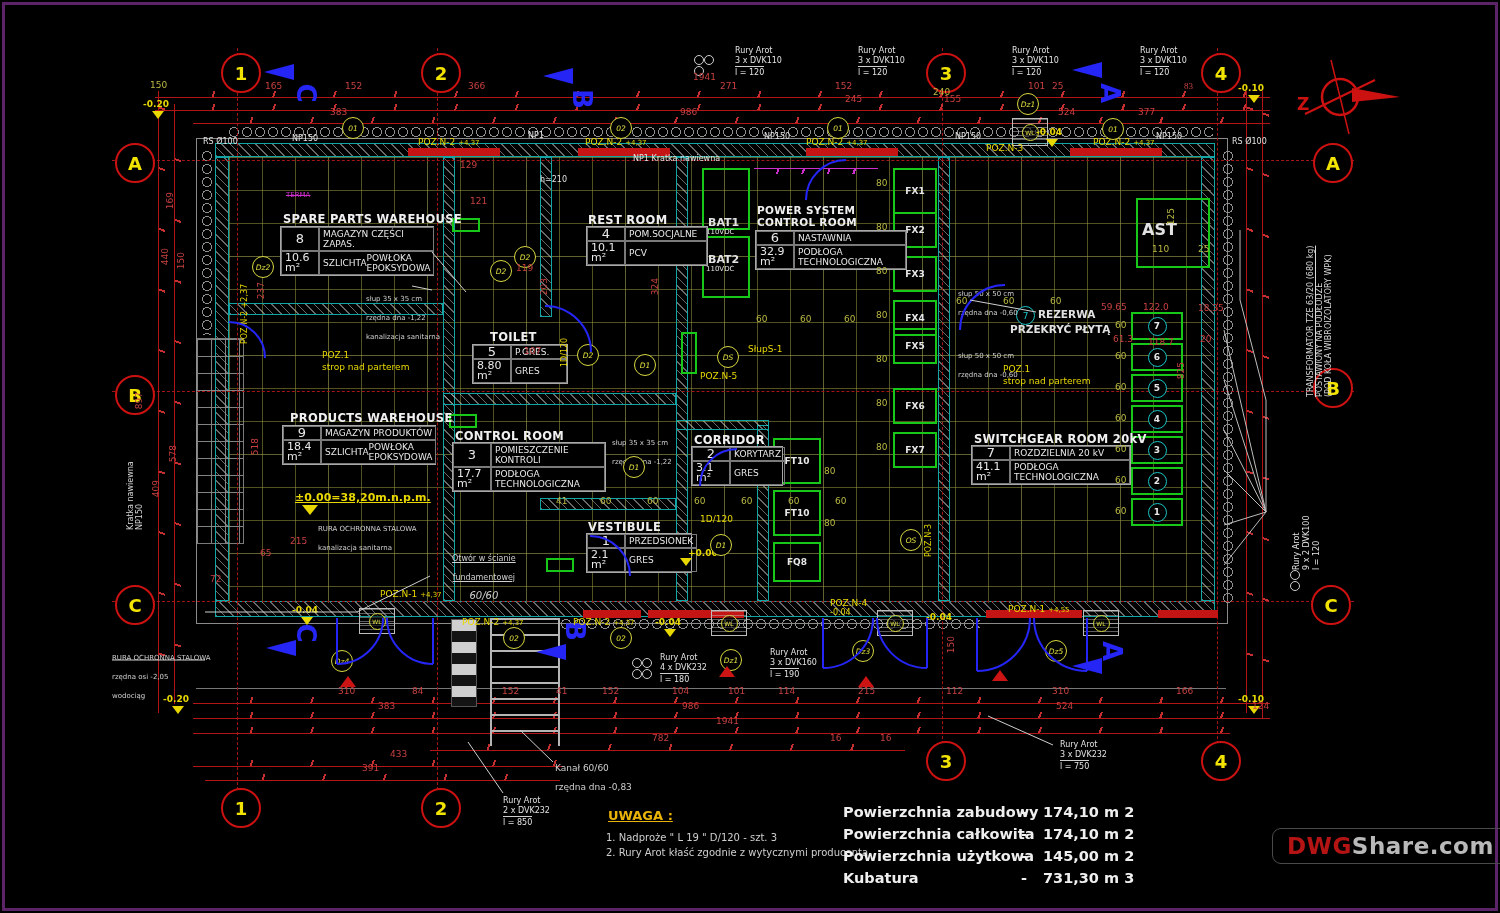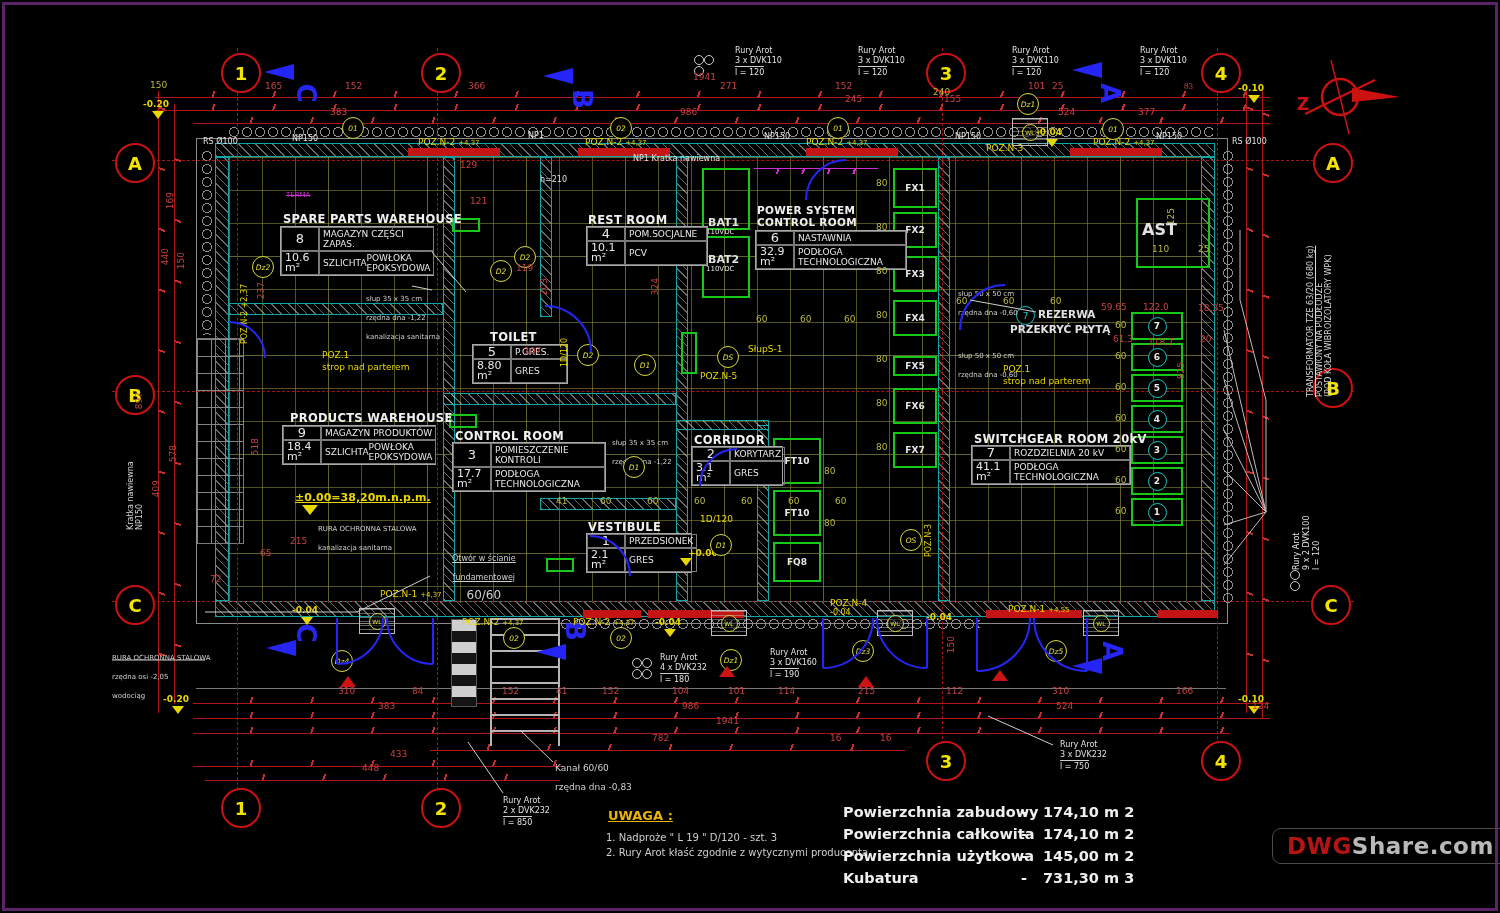--- a/index.html
+++ b/index.html
@@ -160,33 +160,33 @@
   <div class="wlbox" style="left:1083px;top:610px;width:36px;height:26px;">
       <span class="wlc">WL</span>
     </div>
   <div class="wlbox" style="left:1012px;top:118px;width:36px;height:28px;">
       <span class="wlc">WL</span>
     </div>
 
   <div class="gbox" style="left:702px;top:168px;width:48px;height:62px;"></div>
   <div class="gbox" style="left:702px;top:236px;width:48px;height:62px;"></div>
   <div class="gbox" style="left:1136px;top:198px;width:74px;height:70px;"></div>
-  <div class="gbox" style="left:893px;top:168px;width:44px;height:40px;">
+  <div class="gbox" style="left:893px;top:168px;width:44px;height:46px;">
       <span>FX1</span>
     </div>
   <div class="gbox" style="left:893px;top:212px;width:44px;height:36px;">
       <span>FX2</span>
     </div>
   <div class="gbox" style="left:893px;top:256px;width:44px;height:36px;">
       <span>FX3</span>
     </div>
   <div class="gbox" style="left:893px;top:300px;width:44px;height:36px;">
       <span>FX4</span>
     </div>
-  <div class="gbox" style="left:893px;top:356px;width:44px;height:20px;">
+  <div class="gbox" style="left:893px;top:328px;width:44px;height:36px;">
       <span>FX5</span>
     </div>
   <div class="gbox" style="left:893px;top:388px;width:44px;height:36px;">
       <span>FX6</span>
     </div>
   <div class="gbox" style="left:893px;top:432px;width:44px;height:36px;">
       <span>FX7</span>
     </div>
   <div class="gbox" style="left:773px;top:438px;width:48px;height:46px;">
       <span>FT10</span>
@@ -436,21 +436,21 @@
     <div class="ytri" style="left:1248px;top:706px;"></div>
   <div class="yel" style="left:295px;top:491px;font-size:11px;font-weight:bold;text-decoration:underline;">±0.00=38,20m.n.p.m.</div>
     <div class="ytri" style="left:302px;top:505px;border-top-width:10px;border-left-width:8px;border-right-width:8px;"></div>
 
   <div class="note" style="left:366px;top:286px;"><span class="sm">słup 35 x 35 cm</span><br><span class="sm">rzędna dna -1,22</span><br><span class="sm">kanalizacja sanitarna</span></div>
   <div class="note" style="left:958px;top:281px;"><span class="sm">słup 50 x 50 cm</span><br><span class="sm">rzędna dna -0,60</span></div>
   <div class="note" style="left:958px;top:343px;"><span class="sm">słup 50 x 50 cm</span><br><span class="sm">rzędna dna -0,60</span></div>
   <div class="note" style="left:612px;top:430px;"><span class="sm">słup 35 x 35 cm</span><br><span class="sm">rzędna dna -1,22</span></div>
   <div class="note" style="left:318px;top:516px;"><span class="sm">RURA OCHRONNA STALOWA</span><br><span class="sm">kanalizacja sanitarna</span></div>
   <div class="note" style="left:112px;top:645px;"><span class="sm">RURA OCHRONNA STALOWA</span><br><span class="sm">rzędna osi -2,05</span><br><span class="sm">wodociąg</span></div>
-  <div class="note" style="left:452px;top:546px;text-align:center;"><span class="sm" style="font-size:8px;text-decoration:underline;">Otwór w ścianie</span><br><span class="sm" style="font-size:8px;text-decoration:underline;">fundamentowej</span><br><span class="sm" style="font-size:12px;">60/60</span></div>
+  <div class="note" style="left:452px;top:546px;text-align:center;"><span class="sm" style="font-size:8px;text-decoration:underline;">Otwór w ścianie</span><br><span class="sm" style="font-size:8px;text-decoration:underline;">fundamentowej</span><br><span class="sm" style="font-size:10px;font-style:italic;">60/60</span></div>
   <div class="note" style="left:555px;top:756px;"><span class="sm" style="font-size:9px;">Kanał 60/60</span><br><span class="sm" style="font-size:9px;">rzędna dna -0,83</span></div>
 
   <div class="cy" style="left:342px;top:117px;">01</div>
   <div class="cy" style="left:610px;top:117px;">02</div>
   <div class="cy" style="left:827px;top:117px;">01</div>
   <div class="cy" style="left:1102px;top:118px;">01</div>
   <div class="cy" style="left:1017px;top:93px;">Dz1</div>
   <div class="cy" style="left:503px;top:627px;">02</div>
   <div class="cy" style="left:610px;top:627px;">02</div>
   <div class="cy" style="left:720px;top:649px;">Dz1</div>
@@ -523,21 +523,21 @@
   <div class="d m" style="left:0;top:0;"></div>
   <div class="dm" style="left:378px;top:701px;">383</div>
   <div class="dm" style="left:682px;top:701px;">986</div>
   <div class="dm" style="left:1056px;top:701px;">524</div>
   <div class="dm" style="left:1252px;top:701px;">124</div>
   <div class="dm" style="left:716px;top:716px;">1941</div>
   <div class="dm" style="left:652px;top:733px;">782</div>
   <div class="dm" style="left:830px;top:733px;">16</div>
   <div class="dm" style="left:880px;top:733px;">16</div>
   <div class="dm" style="left:390px;top:749px;">433</div>
-  <div class="dm" style="left:362px;top:763px;">448</div>
+  <div class="dm" style="left:362px;top:763px;">391</div>
   <div class="dmv" style="left:946px;top:636px;">150</div>
 
   <div class="dm" style="left:1101px;top:302px;">59.65</div>
   <div class="dm" style="left:1143px;top:302px;">122.0</div>
   <div class="dm" style="left:1198px;top:303px;">18.35</div>
   <div class="dm" style="left:1113px;top:334px;">61.3</div>
   <div class="dm" style="left:1148px;top:337px;">118.7</div>
   <div class="dm" style="left:1200px;top:334px;">20</div>
   <div class="dmv" style="left:1176px;top:362px;">825</div>
   <div class="dm dmo" style="left:1152px;top:244px;">110</div>

